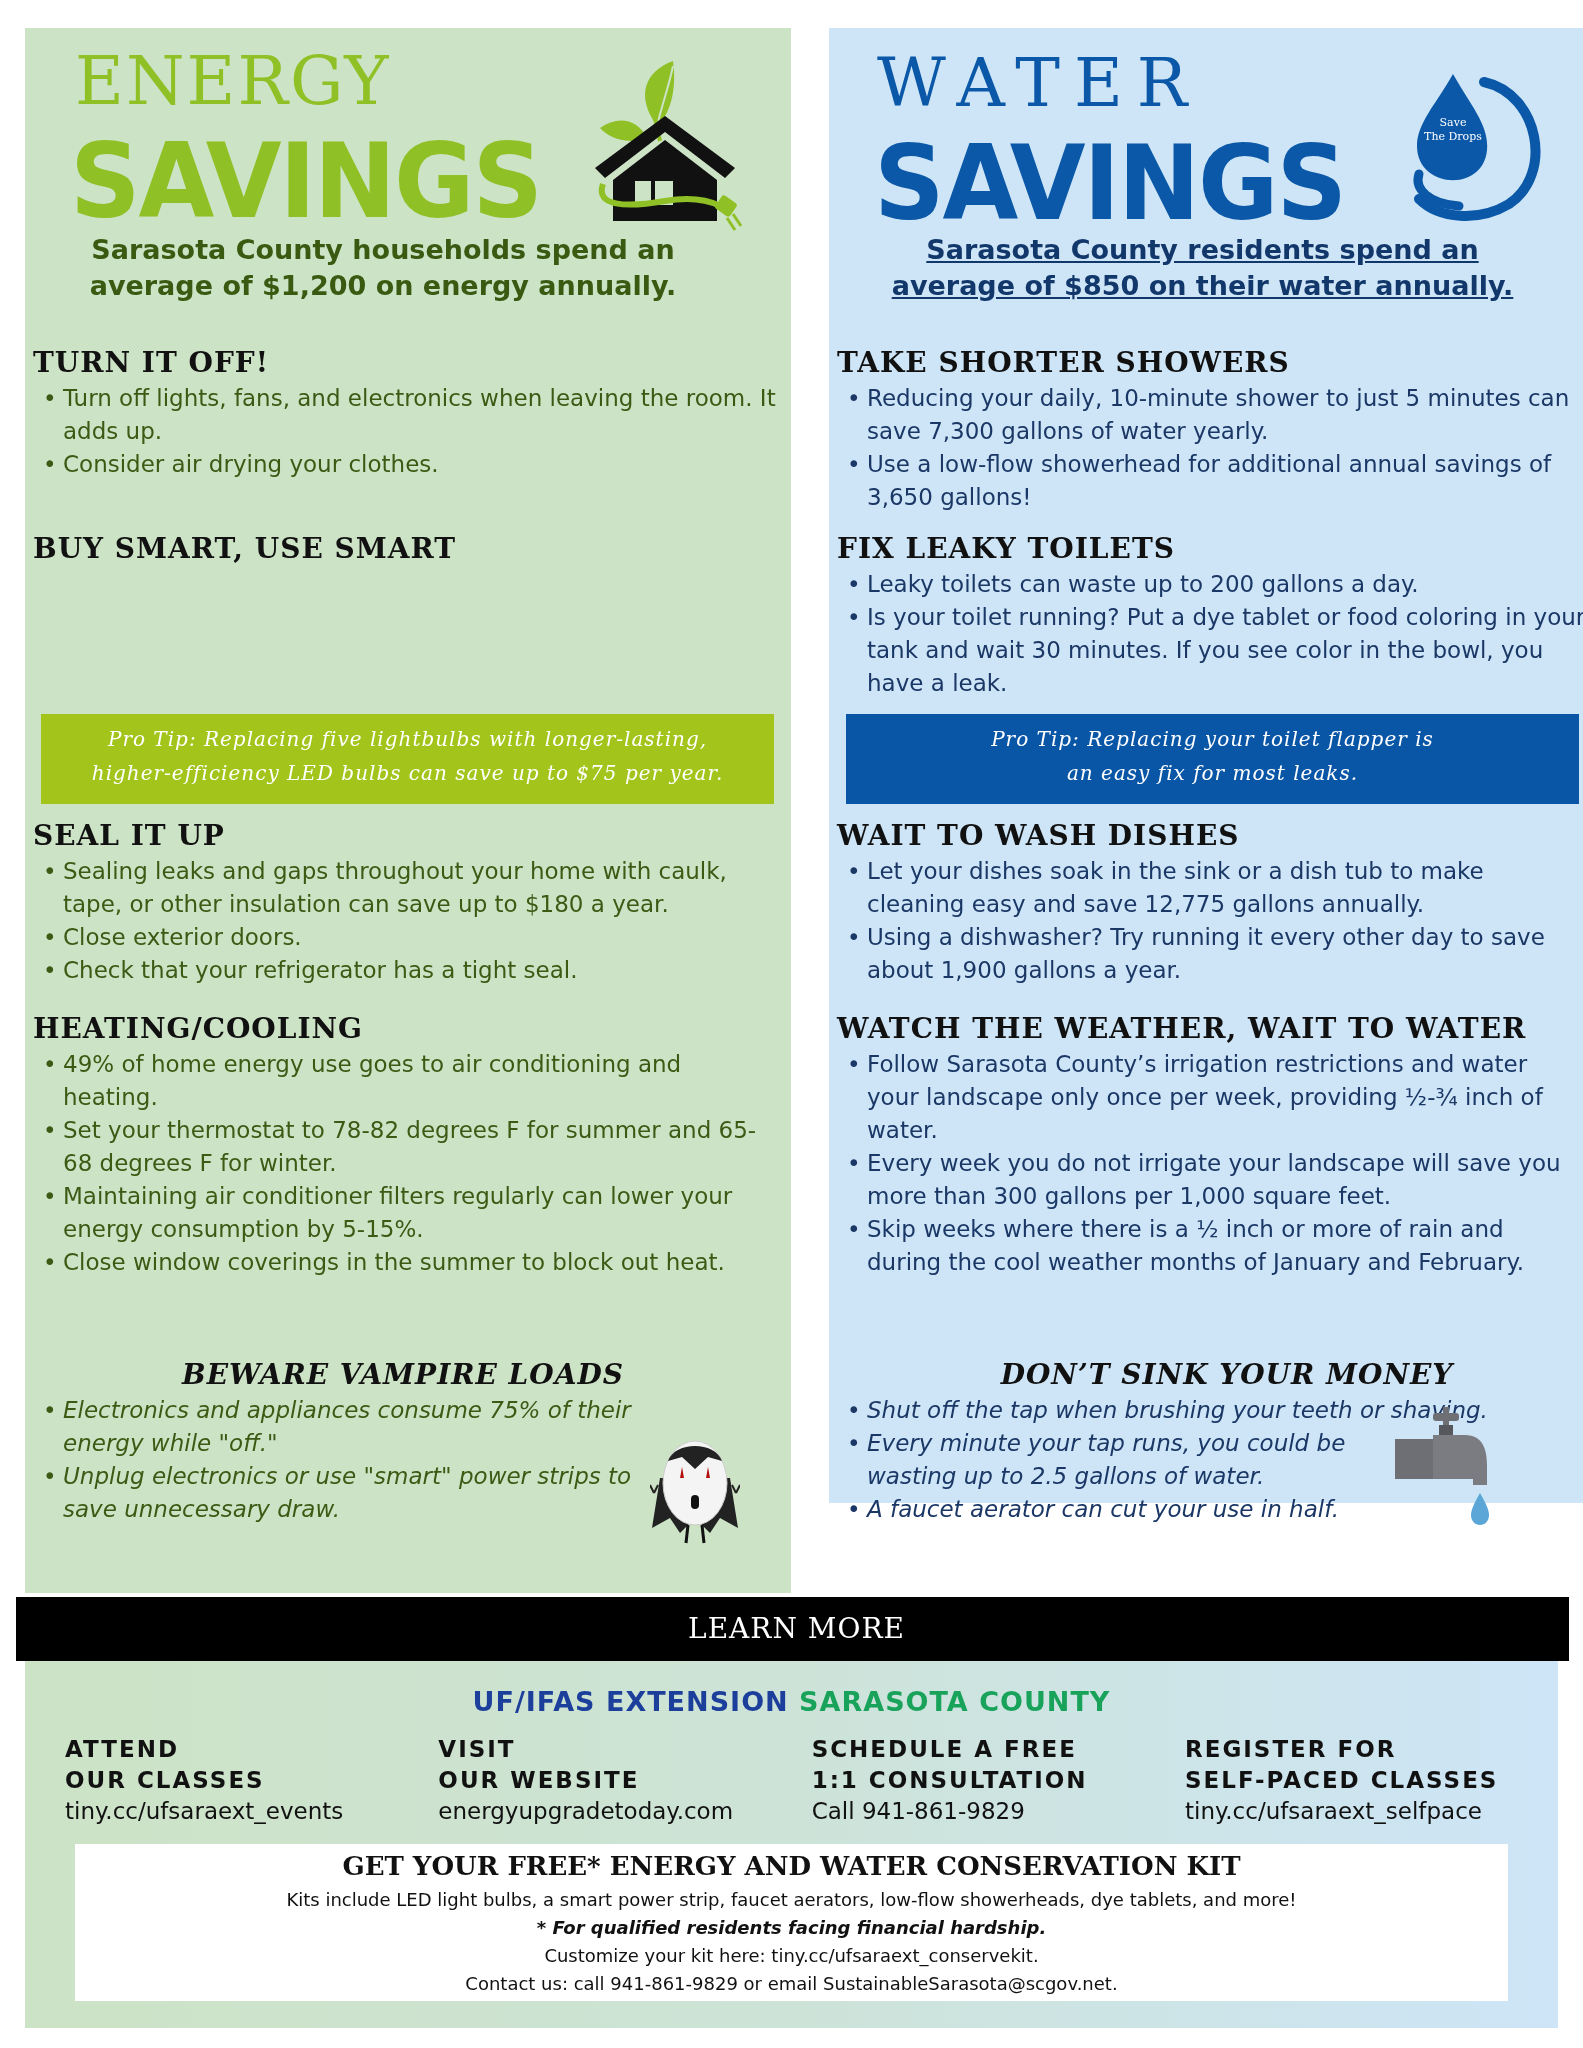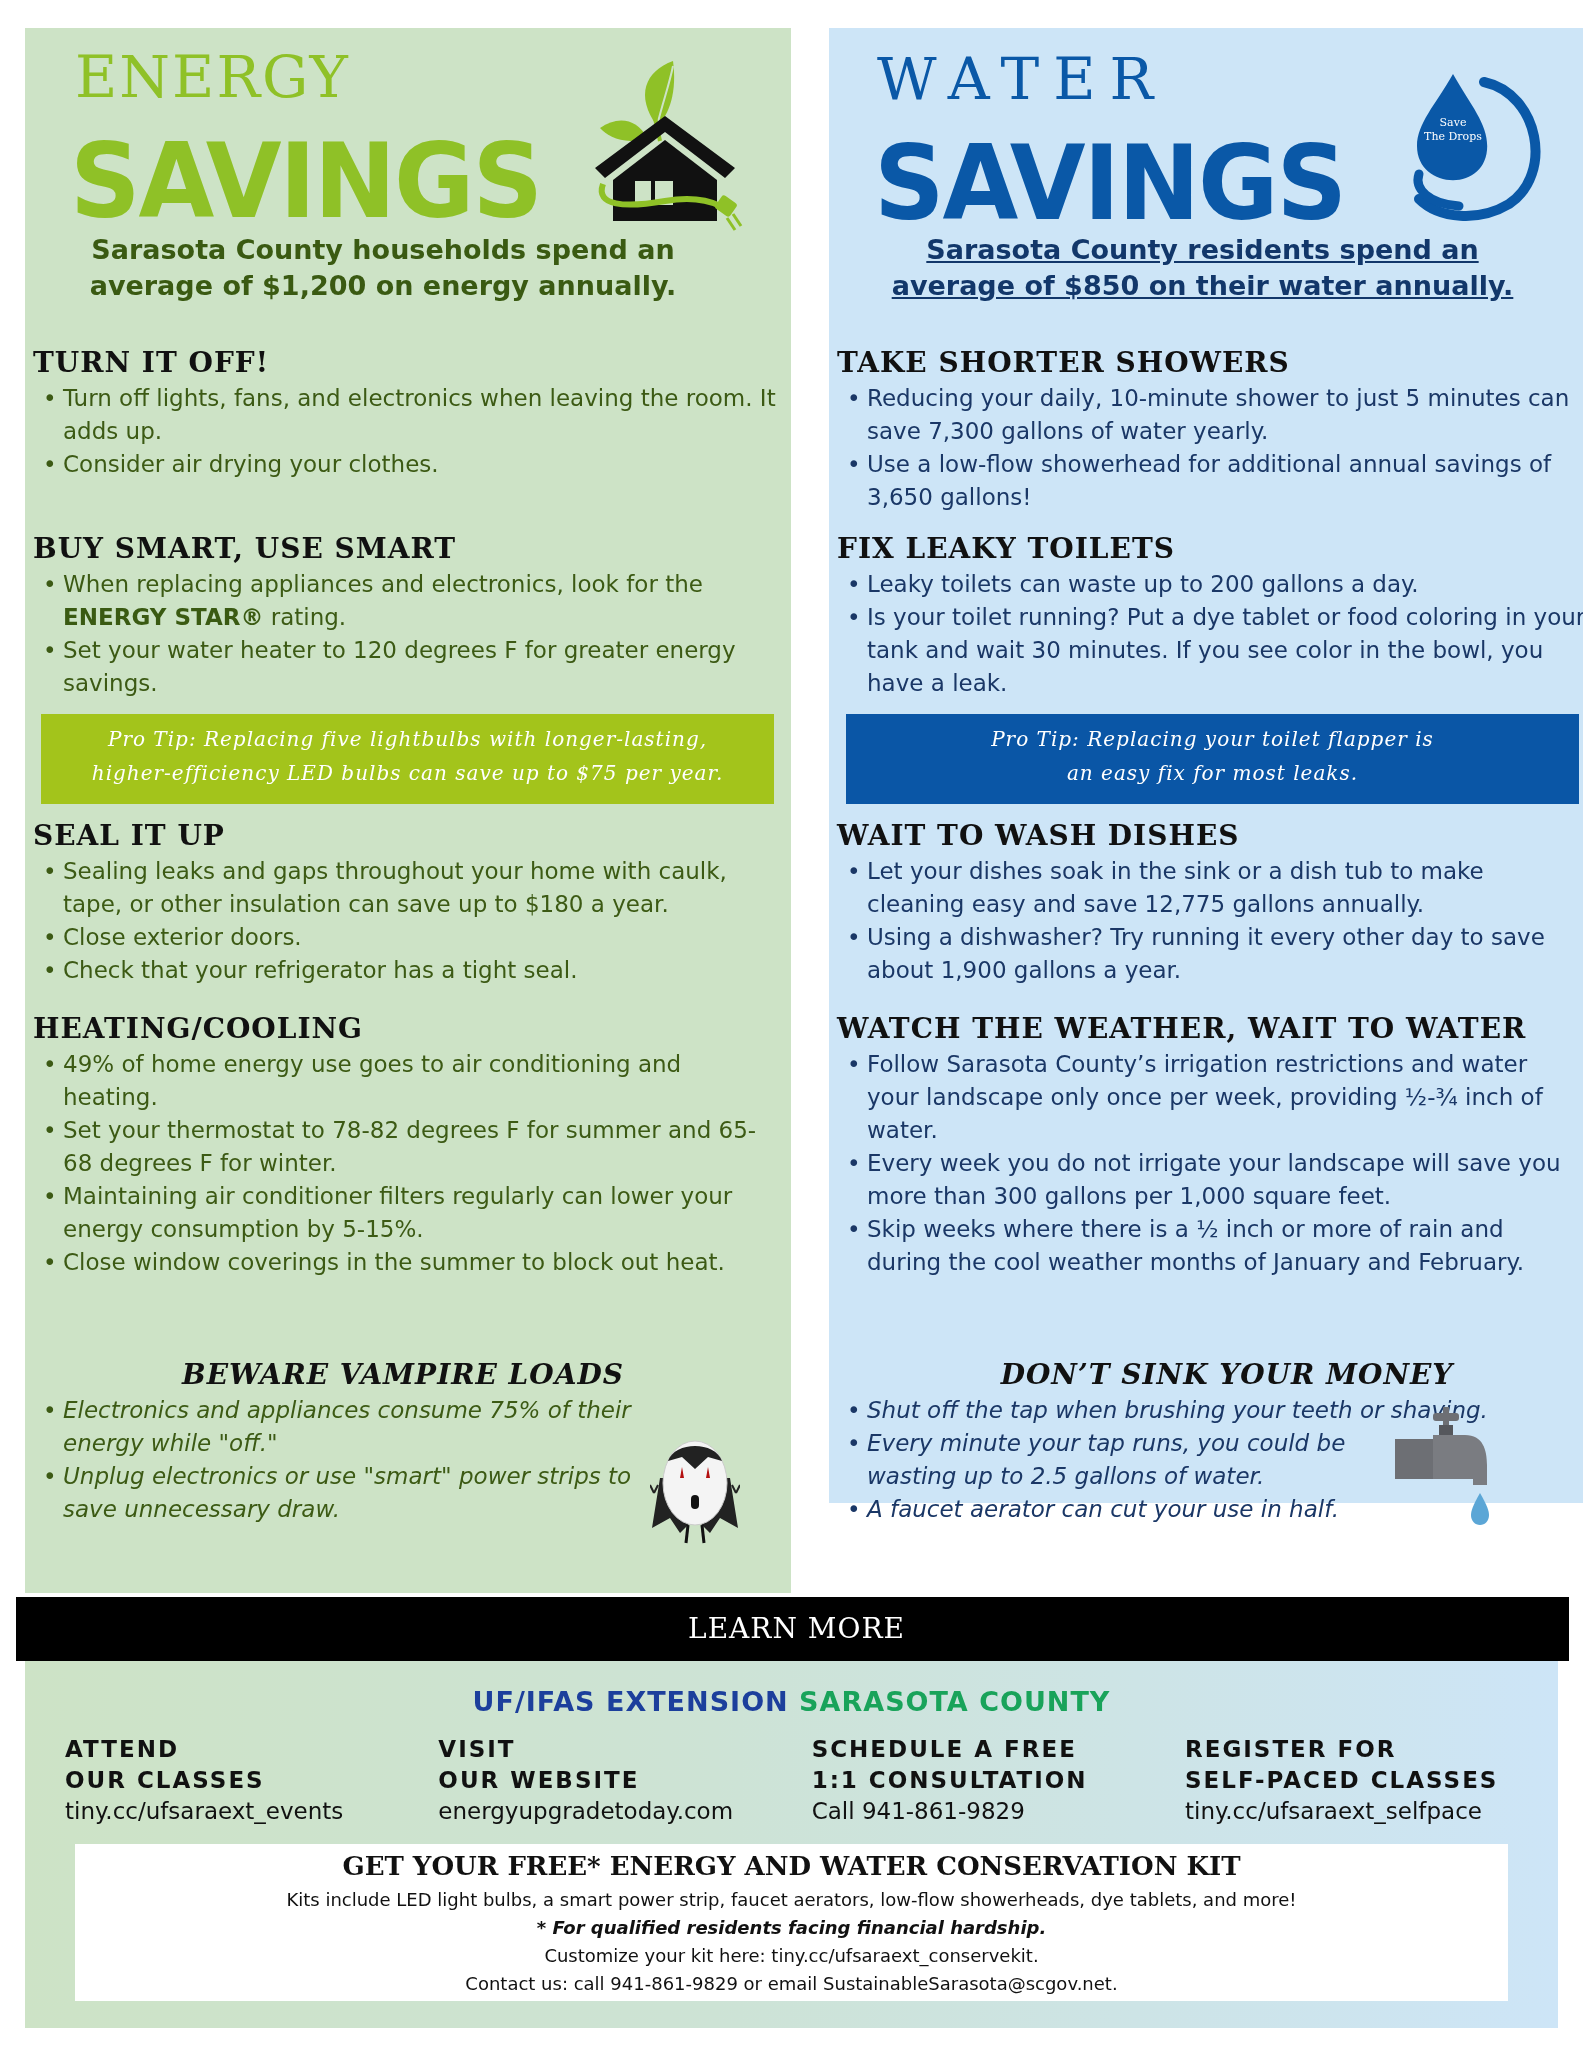--- a/index.html
+++ b/index.html
@@ -3,21 +3,21 @@
   <meta charset="utf-8">
   <style>
     * { box-sizing: border-box; margin: 0; padding: 0; }
     html, body { width: 1583px; height: 2048px; background: #ffffff; overflow: hidden; }
     body { position: relative; font-family: "DejaVu Sans", sans-serif; }
 
     .panel { position: absolute; top: 28px; }
     .panel-energy { left: 25px; width: 766px; height: 1565px; background: #cde3c6; }
     .panel-water { left: 829px; width: 767px; height: 1475px; background: #cde5f7; }
 
-    .title-serif { position: absolute; font-family: "DejaVu Serif", serif; font-size: 58px; letter-spacing: 4px; line-height: 1; }
+    .title-serif { position: absolute; font-family: "DejaVu Serif", serif; font-size: 67px; letter-spacing: 4px; line-height: 1; }
     .title-sans { position: absolute; font-family: "DejaVu Sans", sans-serif; font-weight: bold; font-size: 98px; line-height: 1; letter-spacing: -2px; transform: scaleY(1.05); transform-origin: left top; }
     .energy-title-1 { left: 50px; top: 20px; color: #8fc127; letter-spacing: 2px; transform: scaleX(1.0); }
     .energy-title-2 { left: 45px; top: 102px; color: #8fc127; }
     .water-title-1 { left: 48px; top: 22px; color: #0a58a7; letter-spacing: 14px; }
     .water-title-2 { left: 45px; top: 104px; color: #0a58a7; }
 
     .subtitle { position: absolute; top: 204px; width: 100%; text-align: center; font-size: 27px; font-weight: bold; line-height: 36px; }
     .energy-sub { color: #3a5a12; left: -25px; }
     .water-sub { color: #12376a; left: -10px; text-decoration: underline; }
 
@@ -89,24 +89,20 @@
   <div class="section" style="top:318px;">
     <h2>TURN IT OFF!</h2>
     <ul>
       <li>Turn off lights, fans, and electronics when leaving the room. It adds up.</li>
       <li>Consider air drying your clothes.</li>
     </ul>
   </div>
 
   <div class="section" style="top:504px;">
     <h2>BUY SMART, USE SMART</h2>
-    <ul>
-      <li><span>When replacing appliances and electronics, look for the </span><b>ENERGY STAR®</b><span> rating.</span></li>
-      <li>Set your water heater to 120 degrees F for greater energy savings.</li>
-    </ul>
   </div>
 
   <div class="protip protip-energy">
     <div>Pro Tip: Replacing five lightbulbs with longer-lasting,</div>
     <div>higher-efficiency LED bulbs can save up to $75 per year.</div>
   </div>
 
   <div class="section" style="top:791px;">
     <h2>SEAL IT UP</h2>
     <ul>

